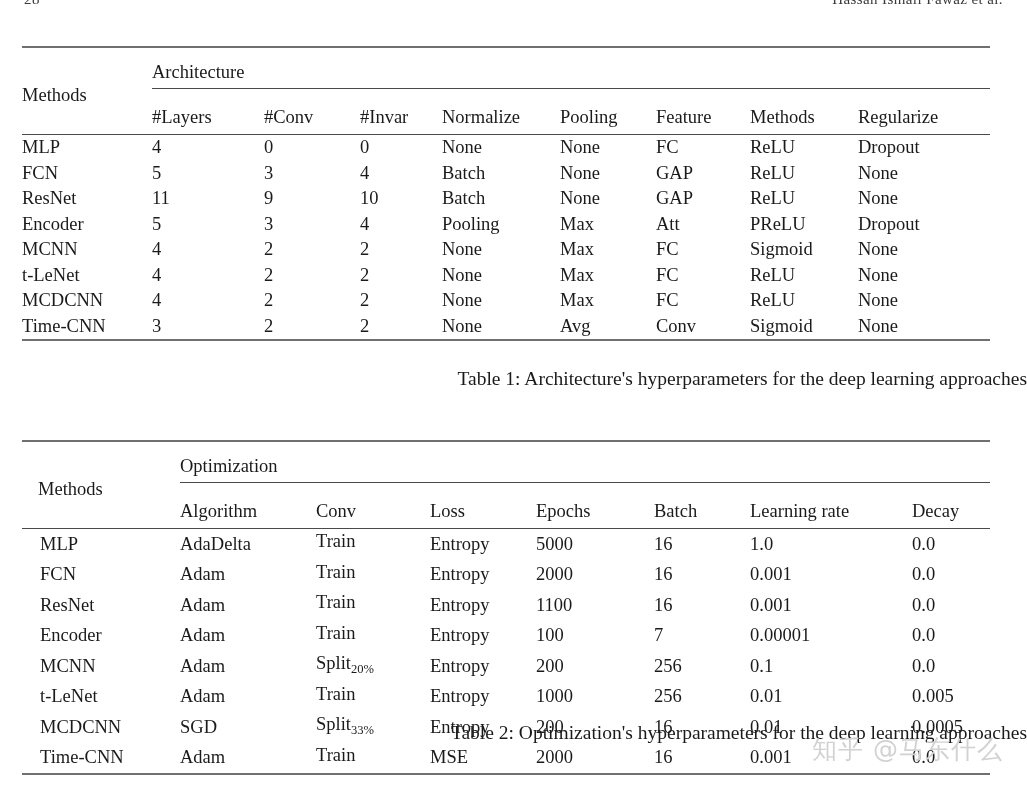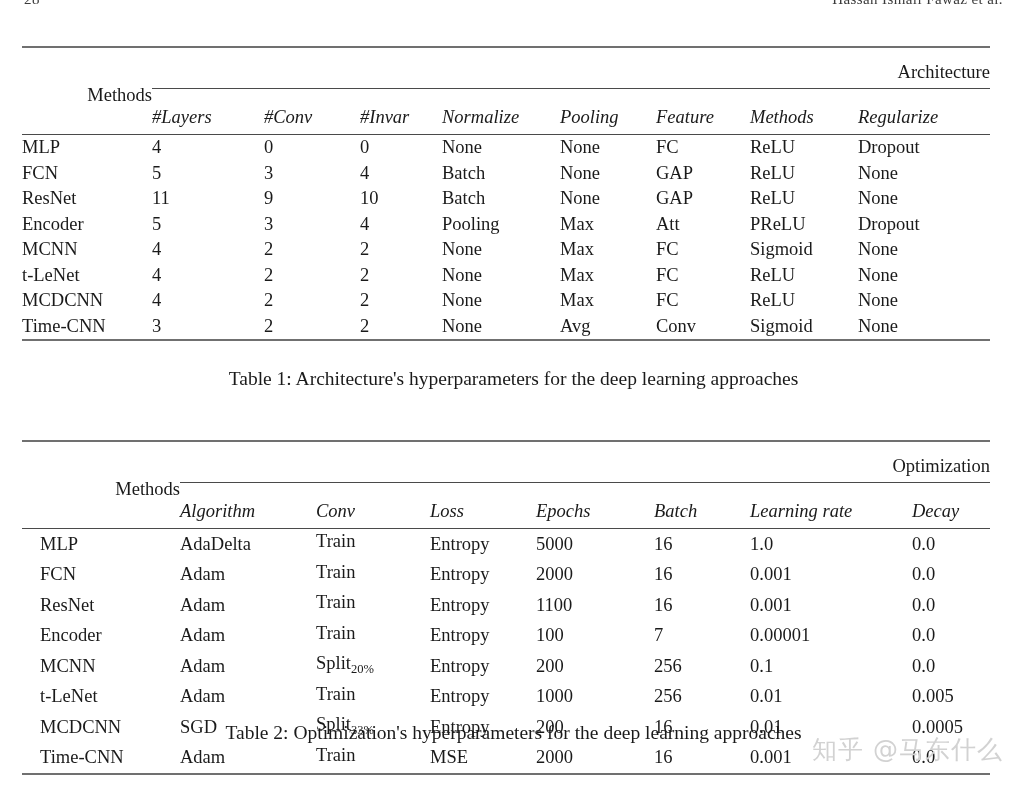--- a/index.html
+++ b/index.html
@@ -65,22 +65,22 @@
     white-space: nowrap;
   }
 
   
   .toprule td { border-top: 2.2px solid #707070; height: 0; padding: 0; }
   .bottomrule td { border-top: 2.2px solid #707070; height: 0; padding: 0; }
   .midrule td { border-top: 1.1px solid #4a4a4a; height: 0; padding: 0; }
   .cmidrule td.rule-on { border-top: 1.1px solid #4a4a4a; }
 
   
-  tr.group-row td { height: 31px; padding-top: 9px; font-size: 18.5px; text-align: right; }
-  tr.subhead-row td { height: 34px; padding-top: 6px; padding-bottom: 0; font-style: italic; }
+  tr.group-row td { height: 31px; padding-top: 9px; font-size: 18.5px; }
+  tr.subhead-row td { height: 34px; padding-top: 6px; padding-bottom: 0; }
   tr.spacer-row td { height: 5px; }
 
   td.methods-cell {
     vertical-align: middle;
   }
 
   
   tr.data-row td {
     height: 25.5px;
     line-height: 25.5px;
@@ -97,21 +97,21 @@
     font-size: 0.68em;
     vertical-align: -0.28em;
     letter-spacing: 0;
   }
 
   
   .caption {
     position: absolute;
     left: 0;
     width: 1027px;
-    text-align: center;
+    text-align: right;
     font-size: 19.5px;
     color: #1a1a1a;
   }
   #caption-1 { top: 368px; }
   #caption-2 { top: 722px; }
 
   
   .watermark {
     position: absolute;
     right: 24px;

